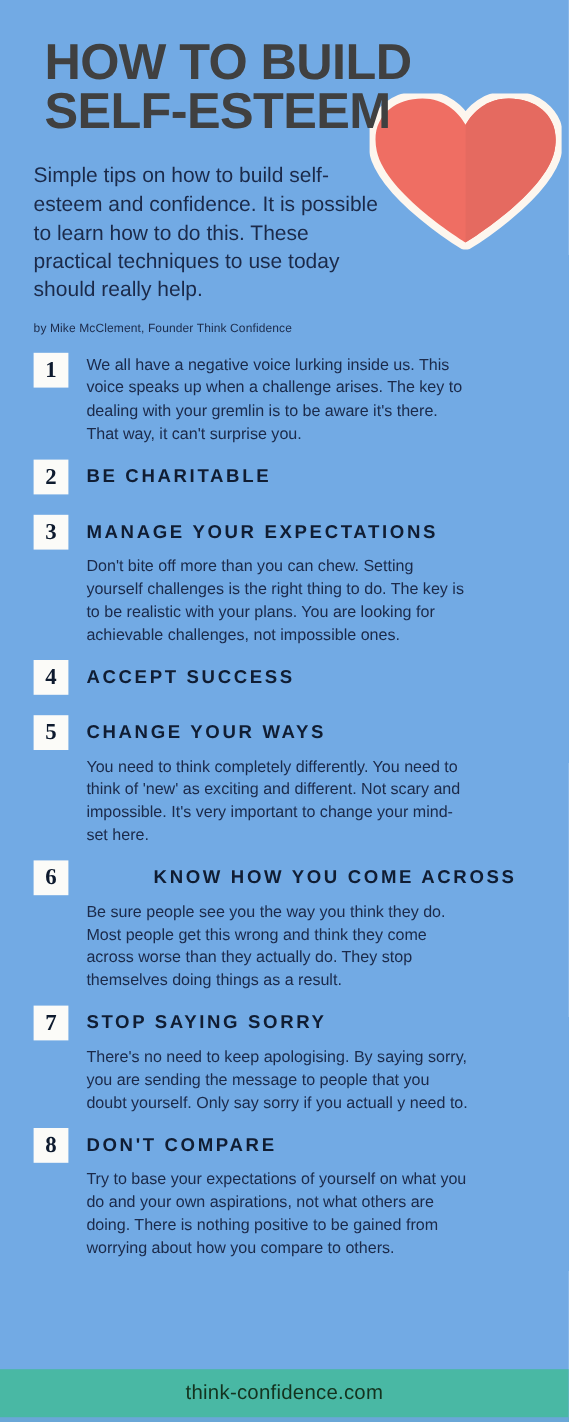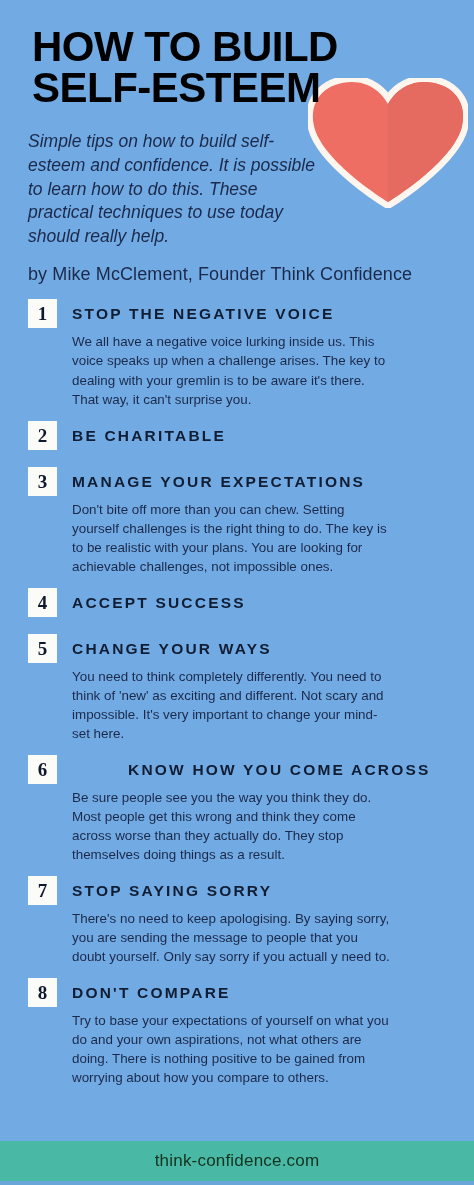--- a/index.html
+++ b/index.html
@@ -20,27 +20,27 @@
     box-sizing: border-box;
     overflow: hidden;
   }
 
   
   .header {
     position: relative;
     padding: 22px 22px 0 28px;
   }
   .title {
-    margin: 4px;
+    margin: 9px;
     font-family: "Liberation Sans", sans-serif;
     font-weight: bold;
     font-size: 42px;
     line-height: 0.98;
     letter-spacing: -0.5px;
-    color: #000000;
+    color: #404040;
     text-transform: uppercase;
     position: relative;
     z-index: 3;
     max-width: 330px;
   }
   .title .line2 {
     display: block;
   }
 
   .heart-wrap {
@@ -59,25 +59,24 @@
   }
 
   .intro {
     margin: 22px 0 0 0;
     font-size: 17.5px;
     line-height: 1.35;
     color: #1b2a4a;
     max-width: 295px;
     position: relative;
     z-index: 3;
-    font-style: italic;
   }
   .byline {
     margin: 16px 0 0 0;
-    font-size: 18px;
+    font-size: 10px;
     color: #1b2a4a;
     letter-spacing: 0.1px;
   }
 
   
   .tips {
     margin-top: 14px;
     padding: 0 20px 0 0;
   }
   .tip {
@@ -162,21 +161,20 @@
 
     <p class="intro">Simple tips on how to build self-esteem and confidence. It is possible to learn how to do this. These practical techniques to use today should really help.</p>
 
     <p class="byline">by Mike McClement, Founder Think Confidence</p>
   </div>
 
   <div class="tips">
 
     <div class="tip">
       <span class="badge">1</span>
-      <h2 class="tip-heading">STOP THE NEGATIVE VOICE</h2>
       <p class="tip-body">We all have a negative voice lurking inside us. This voice speaks up when a challenge arises. The key to dealing with your gremlin is to be aware it's there. That way, it can't surprise you.</p>
     </div>
 
     <div class="tip">
       <span class="badge">2</span>
       <h2 class="tip-heading">BE CHARITABLE</h2>
     </div>
 
     <div class="tip">
       <span class="badge">3</span>

